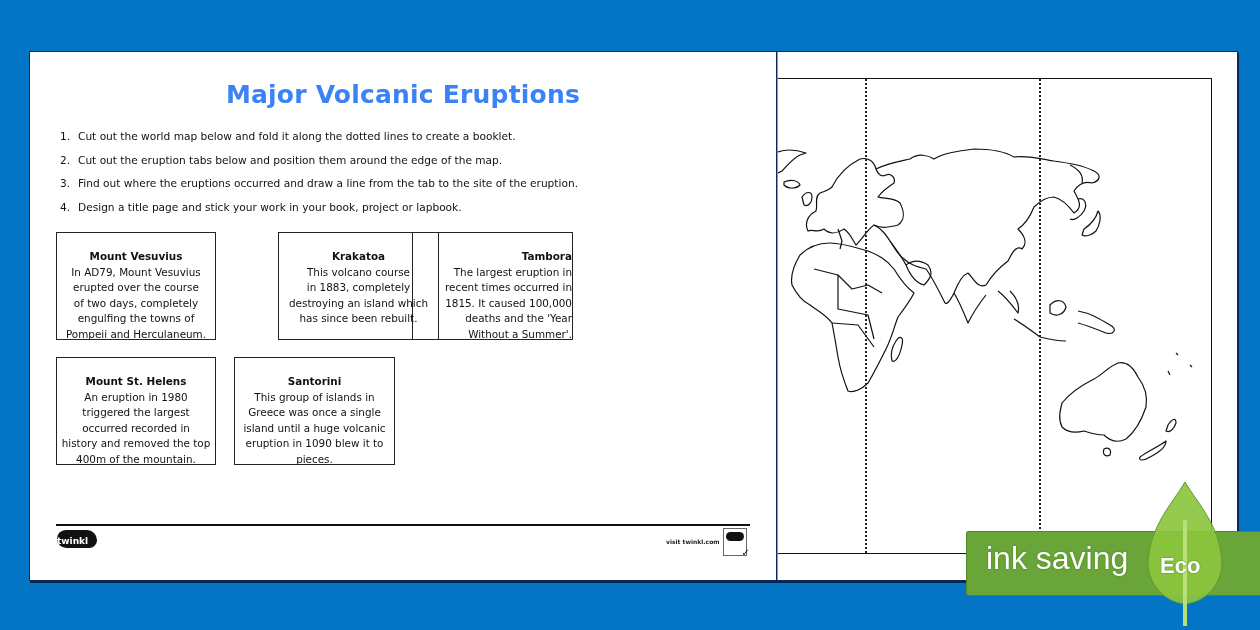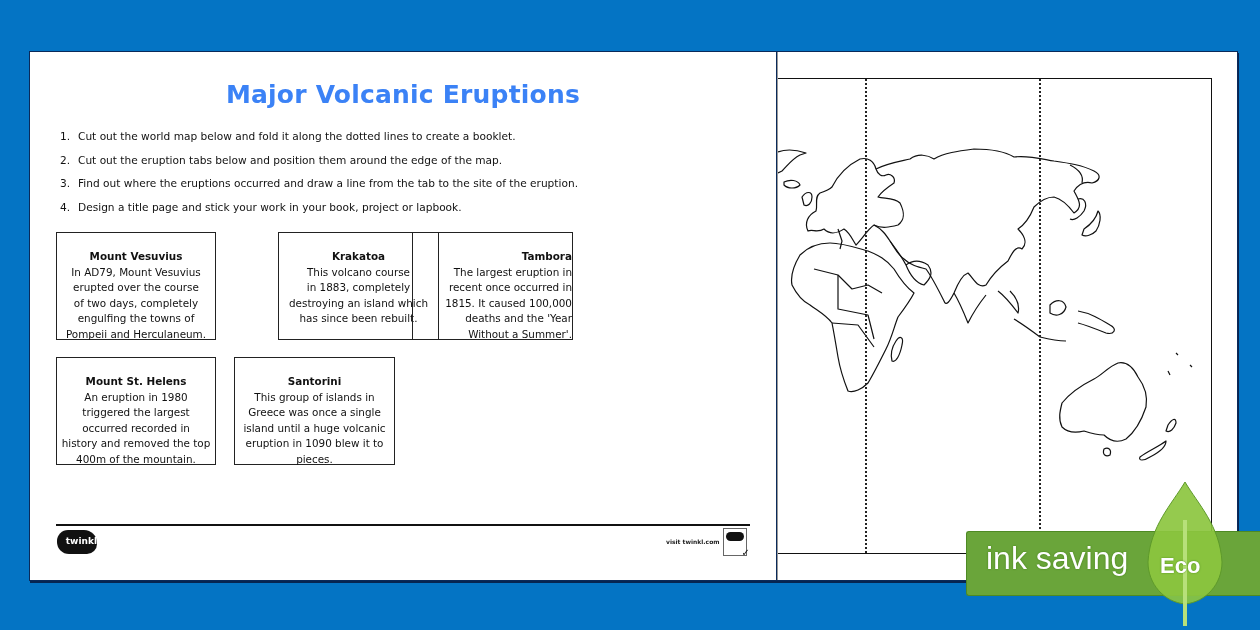--- a/index.html
+++ b/index.html
@@ -27,23 +27,23 @@
     .instructions li { height: 23.5px; display: flex; }
     .instructions .num { width: 18px; }
     .card {
       position: absolute; border: 1.5px solid #222; box-sizing: border-box;
       text-align: center; font-size: 10.4px; line-height: 15.6px; color: #111;
       padding-top: 16px;
     }
     .card .card-title { font-weight: bold; }
     .footer-rule { position: absolute; left: 26px; top: 472px; width: 694px; height: 2px; background: #111; }
     .twinkl-logo {
-      position: absolute; left: 27px; top: 478px; width: 40px; height: 24px;
+      position: absolute; left: 27px; top: 478px; width: 40px; height: 18px;
       background: #111; border-radius: 11px 13px 10px 12px; color: #fff;
-      font-size: 9px; font-weight: bold; text-align: right; line-height: 22px;
+      font-size: 9px; font-weight: bold; text-align: left; line-height: 22px;
     }
     .visit {
       position: absolute; left: 636px; top: 486px; font-size: 6px; font-weight: bold; color: #222;
     }
     .badge-stamp {
       position: absolute; left: 693px; top: 476px; width: 24px; height: 28px;
       border: 1px solid #666; box-sizing: border-box; background: #fff;
     }
     .badge-stamp .blob { width: 18px; height: 9px; background: #111; margin: 3px auto 0; border-radius: 5px; }
     .badge-stamp .tick { position: absolute; right: -4px; bottom: -3px; font-size: 10px; color: #111; }
@@ -107,21 +107,21 @@
   <div class="card" style="left:204px; top:180px; width:161px; height:108px;margin-left:44px;">
     <div class="card-title">Krakatoa</div>
     <div>This volcano course</div>
     <div>in 1883, completely</div>
     <div>destroying an island which</div>
     <div>has since been rebuilt.</div>
   </div>
   <div class="card" style="left:382px; top:180px; width:161px; height:108px;text-align:right;">
     <div class="card-title">Tambora</div>
     <div>The largest eruption in</div>
-    <div>recent once occurred in</div>
+    <div>recent times occurred in</div>
     <div>1815. It caused 100,000</div>
     <div>deaths and the 'Year</div>
     <div>Without a Summer'.</div>
   </div>
 
   <div class="card" style="left:26px; top:305px; width:160px; height:108px;">
     <div class="card-title">Mount St. Helens</div>
     <div>An eruption in 1980</div>
     <div>triggered the largest</div>
     <div>occurred recorded in</div>

